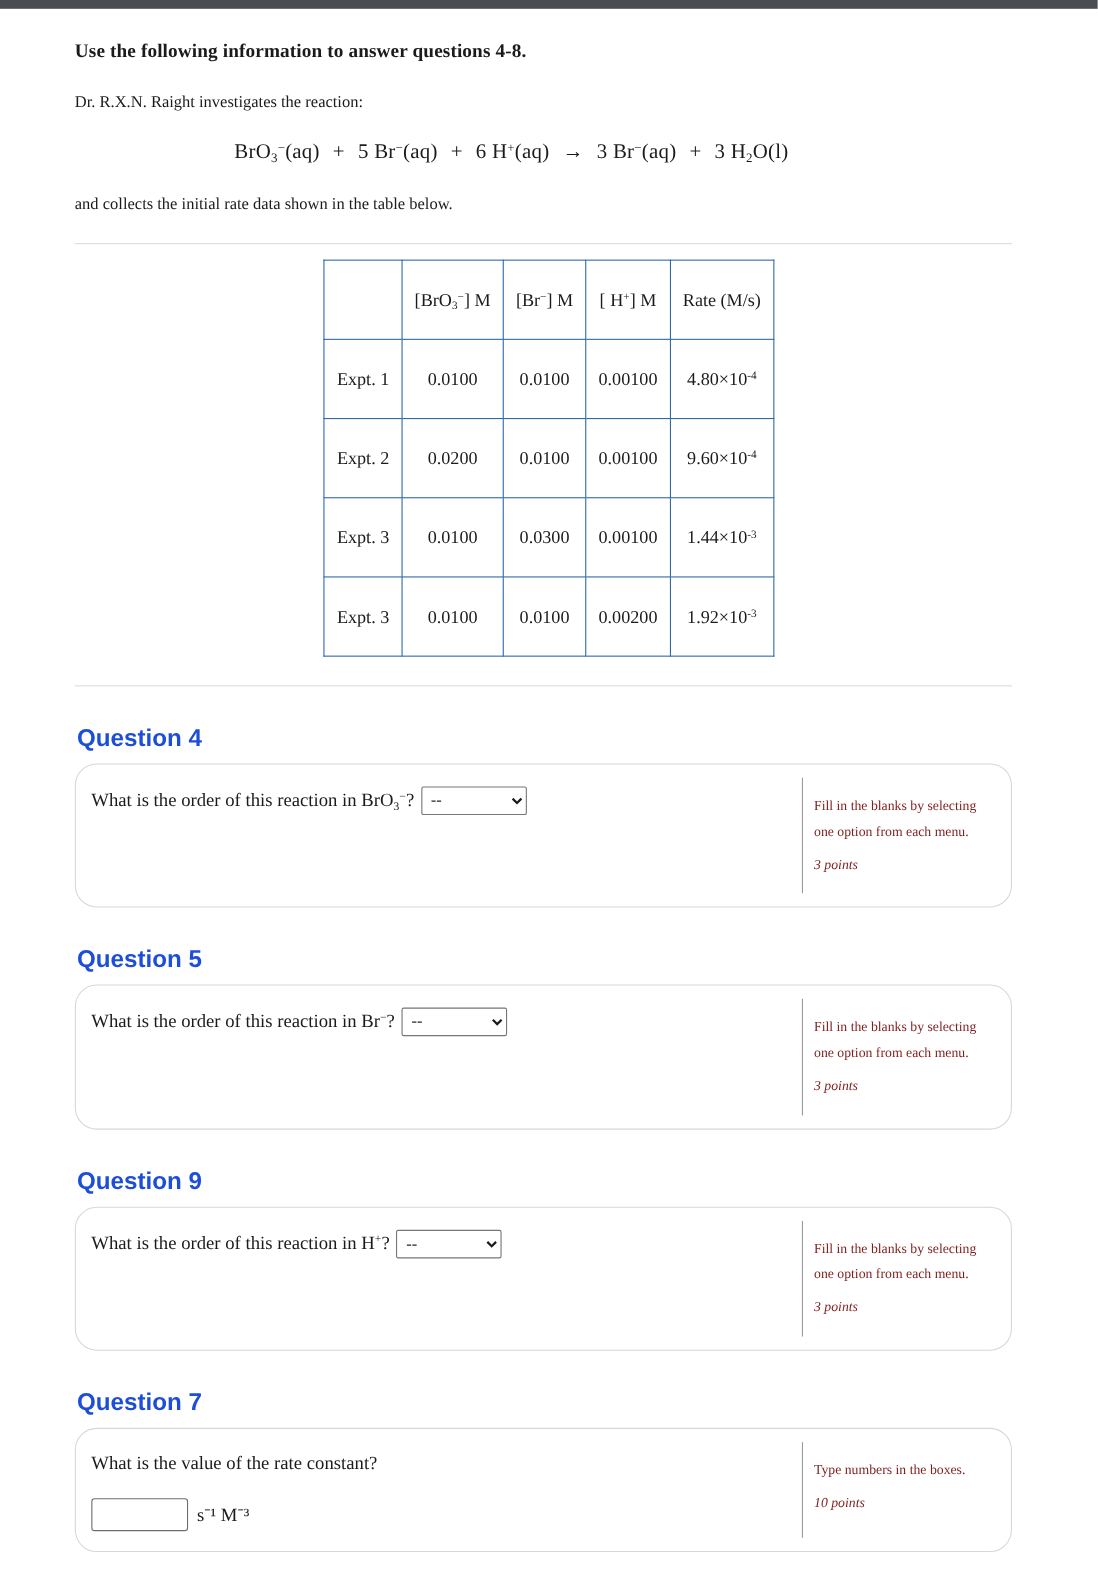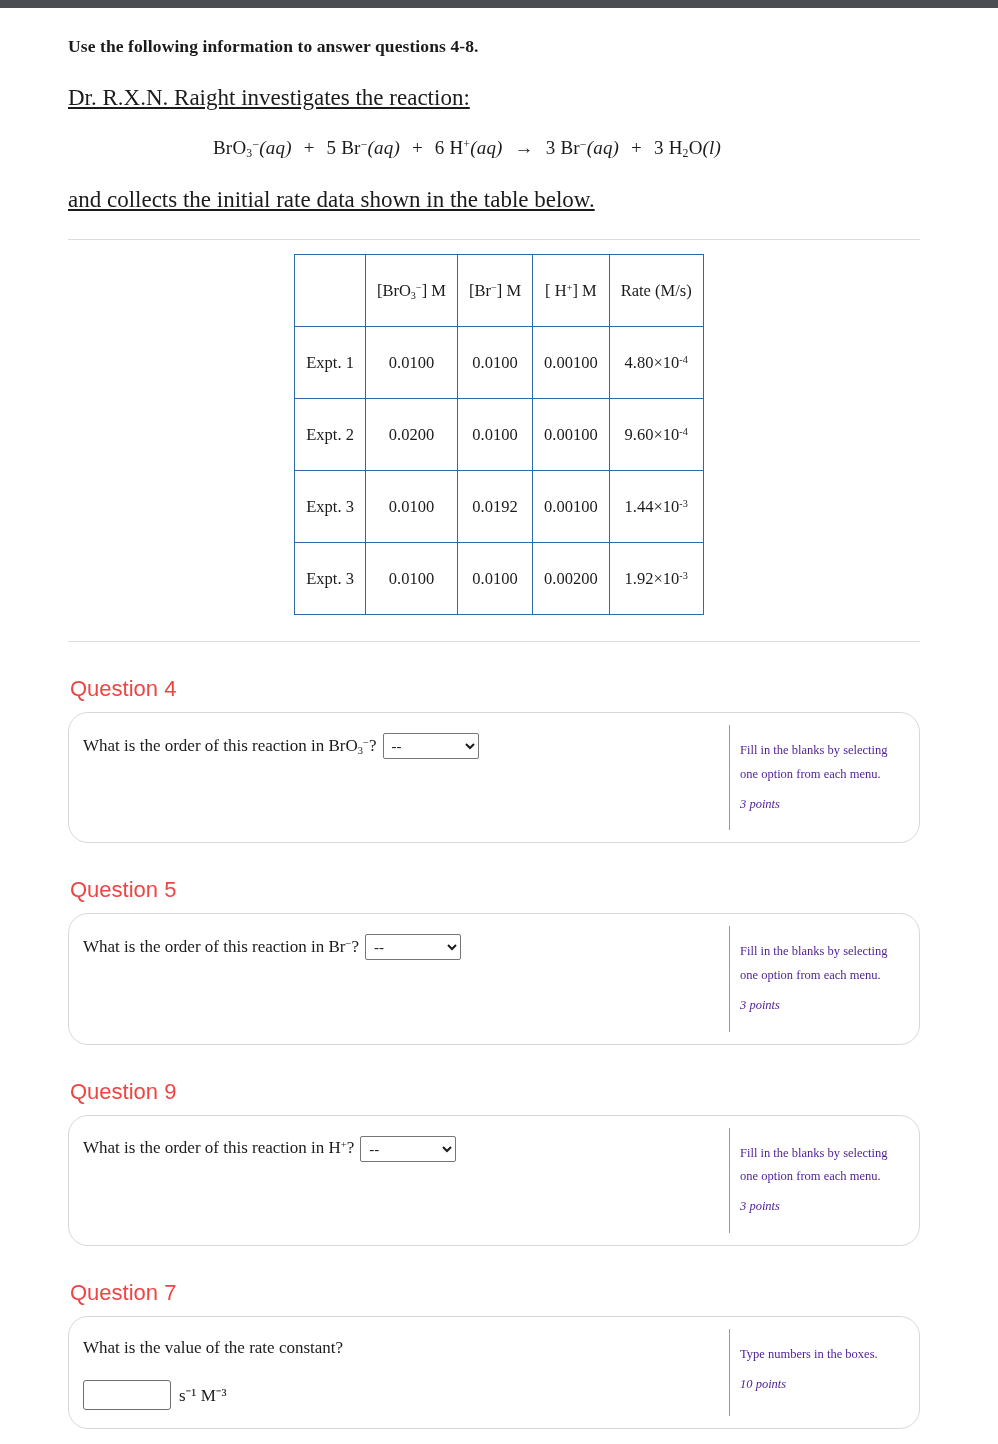--- a/index.html
+++ b/index.html
@@ -30,36 +30,35 @@
 
   .intro-title {
     font-family: "Liberation Serif", serif;
     font-weight: bold;
     font-size: 17.5px;
     margin-top: 28px;
     letter-spacing: 0.1px;
   }
 
   .intro-line {
-    font-size: 23px;
+    font-size: 15px;
     margin-top: 28px;
-    text-decoration: underline;
   }
 
   .equation {
     font-family: "Liberation Serif", serif;
     font-size: 19px;
     text-align: left;
     padding-left: 145px;
     margin-top: 26px;
     white-space: nowrap;
     letter-spacing: 0.2px;
   }
   .equation .op { padding: 0 7px; }
-  .equation .it { font-style: italic; }
+  .equation .it { }
 
   sub, sup {
     font-size: 0.62em;
     line-height: 0;
   }
   sub { vertical-align: -0.28em; }
   sup { vertical-align: 0.52em; }
 
   .rule {
     border: 0;
@@ -85,24 +84,24 @@
     height: 72px;
     vertical-align: middle;
     white-space: nowrap;
   }
   table.rate-table th { font-size: 16.5px; }
   td.expt-label { text-align: left; padding-left: 12px; padding-right: 16px; }
   .corner-cell { border: 1px solid #2f6aa8; }
 
   
   .q-heading {
-    color: #ef4444;
+    color: #1d4ed8;
     font-family: "Liberation Sans", sans-serif;
     font-size: 22px;
-    font-weight: normal;
+    font-weight: bold;
     margin: 34px 0 10px 2px;
   }
 
   .q-card {
     border: 1px solid #d8d8d8;
     border-radius: 20px;
     display: flex;
     align-items: stretch;
     min-height: 100px;
     background: #fff;
@@ -160,21 +159,21 @@
     font-weight: normal;
   }
 
   .q-hint {
     flex: 0 0 178px;
     border-left: 1px solid #9a9a9a;
     padding: 14px 10px 14px 10px;
     margin: 12px 12px 12px 0;
     font-size: 12.5px;
     line-height: 1.9;
-    color: #4c1d95;
+    color: #7f1d1d;
   }
   .q-hint .points {
     font-style: italic;
     display: block;
     margin-top: 6px;
   }
 
   .q-card.tall .q-body { min-height: 90px; }
 </style>
 </head>
@@ -228,21 +227,21 @@
         <tr>
           <td class="expt-label">Expt. 2</td>
           <td>0.0200</td>
           <td>0.0100</td>
           <td>0.00100</td>
           <td><span>9.60×10</span><sup>-4</sup></td>
         </tr>
         <tr>
           <td class="expt-label">Expt. 3</td>
           <td>0.0100</td>
-          <td>0.0192</td>
+          <td>0.0300</td>
           <td>0.00100</td>
           <td><span>1.44×10</span><sup>-3</sup></td>
         </tr>
         <tr>
           <td class="expt-label">Expt. 3</td>
           <td>0.0100</td>
           <td>0.0100</td>
           <td>0.00200</td>
           <td><span>1.92×10</span><sup>-3</sup></td>
         </tr>

